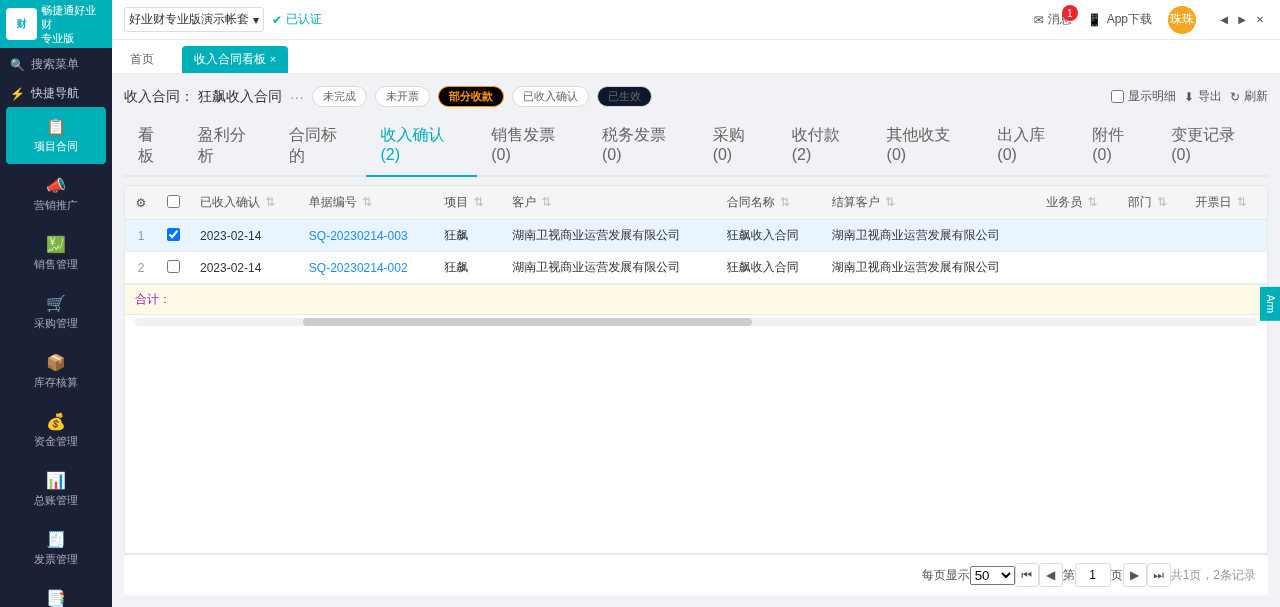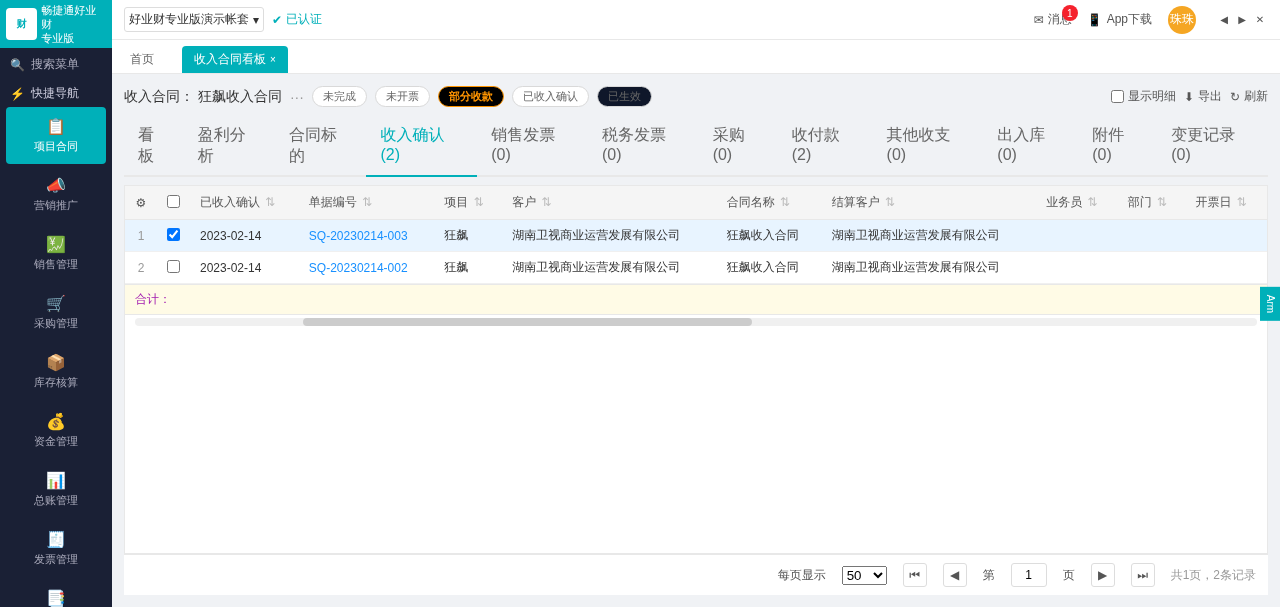--- a/index.html
+++ b/index.html
@@ -76,21 +76,21 @@
 
     
     .table-footer { background: #fffbe6; padding: 6px 10px; border-top: 1px solid #e8e8e8; display: flex; align-items: center; gap: 4px; font-size: 12px; color: #a21caf; }
 
     
     .scrollbar-row { background: #fff; padding: 3px 0; border-top: 1px solid #e8e8e8; }
     .scrollbar-inner { margin: 0 10px; height: 8px; background: #f0f0f0; border-radius: 4px; overflow: hidden; }
     .scrollbar-thumb { width: 40%; height: 100%; background: #ccc; border-radius: 4px; margin-left: 15%; }
 
     
-    .pagination { display: flex; align-items: center; justify-content: flex-end; padding: 8px 12px; background: #fff; border-top: 1px solid #e8e8e8; gap: 16px; font-size: 12px; color: #555; }
+    .pagination { display: flex; align-items: center; justify-content: flex-end; padding: 8px 12px; background: #fff; border-top: 1px solid #e8e8e8; gap: 0; font-size: 12px; color: #555; }
     .page-btn { width: 24px; height: 24px; border: 1px solid #ddd; border-radius: 3px; background: #fff; display: flex; align-items: center; justify-content: center; cursor: pointer; color: #555; font-size: 12px; }
     .page-input { width: 36px; height: 24px; border: 1px solid #ddd; border-radius: 3px; text-align: center; font-size: 12px; }
     .page-info { color: #999; }
 
     
     .right-float { position: fixed; right: 0; top: 50%; transform: translateY(-50%); display: flex; flex-direction: column; gap: 2px; }
     .right-float-btn { width: 20px; background: #00b0b9; color: #fff; font-size: 10px; padding: 8px 3px; cursor: pointer; display: flex; align-items: center; justify-content: center; writing-mode: vertical-rl; }
     .win-btn { width: 16px; height: 16px; border-radius: 50%; display: flex; align-items: center; justify-content: center; font-size: 10px; cursor: pointer; color: #555; }
 
     .topbar-nav-controls { display: flex; align-items: center; gap: 2px; margin-left: 4px; }

